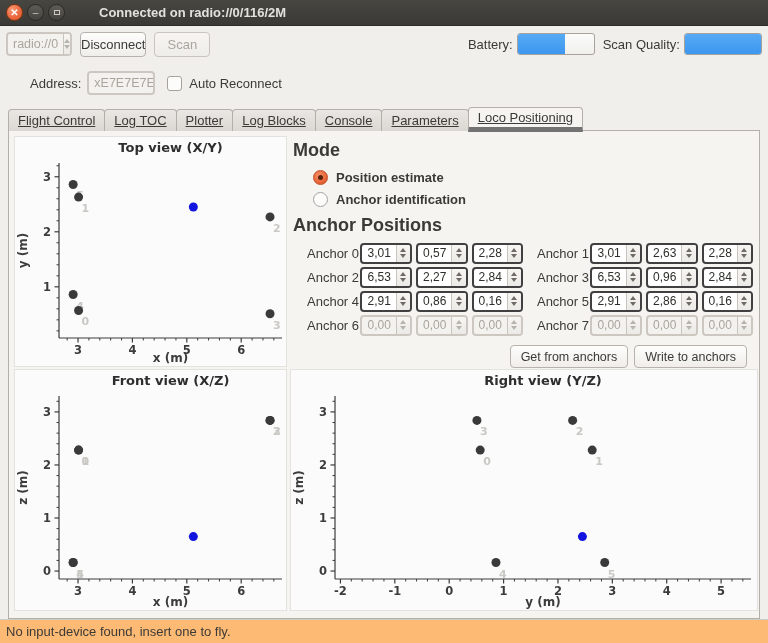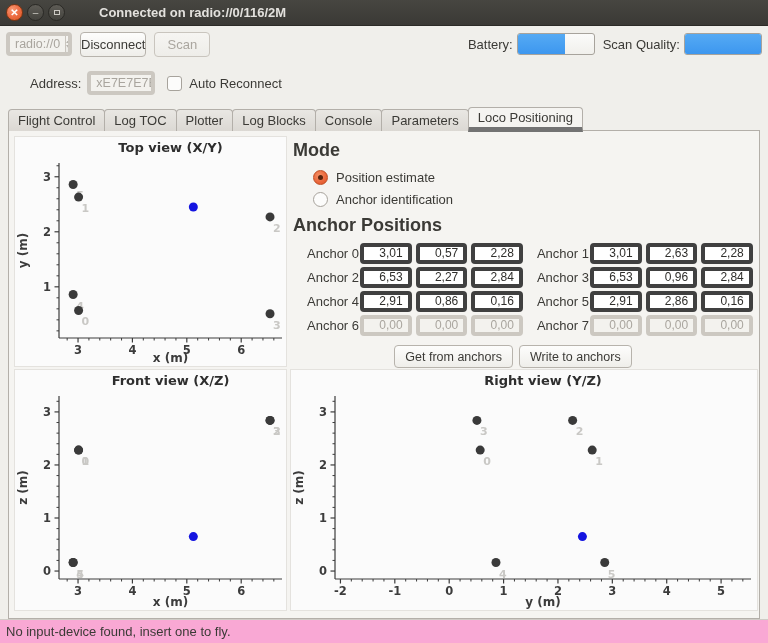--- a/index.html
+++ b/index.html
@@ -30,21 +30,21 @@
     position:absolute; top:26px; left:0; width:768px; height:36px;
     display:flex; align-items:center; padding:0 6px;
   }
   .btn {
     height:25px; padding:0 0; border:1px solid #b7b3ac; border-radius:4px;
     background:linear-gradient(#fdfdfc,#efeeea); color:#3b3a36; font-size:13px;
     display:inline-flex; align-items:center; justify-content:center;
   }
   .btn.disabled { color:#aaa69f; background:linear-gradient(#f6f5f2,#eeede9); border-color:#c9c5be; }
   .spin {
-    height:24px; border:4px solid #404040; border-radius:4px; background:#fff;
+    height:24px; border:2px solid #404040; border-radius:4px; background:#fff;
     display:inline-flex; align-items:stretch; overflow:hidden; font-size:12.5px;
   }
   .spin .spin-val { flex:1; display:flex; align-items:center; padding:0 5px; color:#2f2e2b; }
   .spin .spin-btns {
     width:15px; border-left:1px solid #c9c5be; background:linear-gradient(#f6f5f2,#ebeae6);
     display:flex; flex-direction:column; align-items:center; justify-content:center; gap:2px;
   }
   .arr-up { width:0; height:0; border-left:3px solid transparent; border-right:3px solid transparent; border-bottom:4px solid #6f6c66; }
   .arr-dn { width:0; height:0; border-left:3px solid transparent; border-right:3px solid transparent; border-top:4px solid #6f6c66; }
   .spin.disabled { background:#f3f2ee; border-color:#ccc8c1; }
@@ -58,21 +58,21 @@
     background:linear-gradient(#fbfbfa,#f1f0ec); overflow:hidden; position:relative;
   }
   .progress .fill { position:absolute; left:0; top:0; bottom:0; background:linear-gradient(#55aaf4,#3d97ef); }
   
   .connectbar {
     position:absolute; top:66px; left:0; width:768px; height:34px;
     display:flex; align-items:center; padding-left:30px;
   }
   .checkbox { width:15px; height:15px; border:1px solid #a7a39c; border-radius:3px; background:#fcfcfb; margin-left:12px; }
   
-  .tabbar { position:absolute; top:106px; left:8px; height:25px; display:flex; align-items:flex-end; z-index:3; }
+  .tabbar { position:absolute; top:106px; left:8px; height:25px; display:flex; align-items:flex-end; z-index:3;text-decoration:underline; }
   .tab {
     height:22px; padding:0 9px; display:flex; align-items:center;
     background:linear-gradient(#e9e7e3,#dbd8d3); border:1px solid #b3afa9; border-bottom:none;
     border-top-left-radius:4px; border-top-right-radius:4px; margin-right:-1px;
     font-size:13px; color:#3b3a36; white-space:nowrap;
   }
   .tab.active {
     height:25px; background:#f5f4f1; position:relative; z-index:4; margin-bottom:-1px;
     border-bottom:5px solid #737373;
   }
@@ -84,31 +84,31 @@
   .plotpanel { position:absolute; background:#fbfbfb; border:1px solid #e4e2de; }
   #plot-top   { left:5px;   top:5px;   width:273px; height:231px; }
   #plot-front { left:5px;   top:238px; width:273px; height:242px; }
   #plot-right { left:281px; top:238px; width:468px; height:242px; }
   .modepanel { position:absolute; left:282px; top:4px; width:466px; height:230px; }
   .group-heading { font-weight:bold; font-size:18px; color:#3b3a36; margin:5px 0 5px 2px; }
   .radio-row { display:flex; align-items:center; height:22px; margin-left:22px; }
   .radio { width:15px; height:15px; border-radius:50%; background:#fcfcfb; border:1px solid #a7a39c; position:relative; }
   .radio.selected { background:radial-gradient(circle at 40% 35%, #f49064, #e9653a 60%, #dd5326); border:1px solid #bf4d22; }
   .radio.selected::after { content:""; position:absolute; left:4px; top:4px; width:5px; height:5px; border-radius:50%; background:#58230d; }
-  .radio-label { margin-left:8px; }
+  .radio-label { margin-left:8px;font-weight:bold; }
   .anchor-row { display:flex; align-items:center; height:24px; margin-left:16px; }
   .anchor-label { width:54px; }
-  .anchor-row .spin { width:52px; height:21px; margin-right:4px; font-size:12px;padding-left:10px; }
+  .anchor-row .spin { width:52px; height:21px; margin-right:4px; font-size:12px; }
   .anchor-row .half-gap { width:10px; }
-  .anchor-btn-row { display:flex; justify-content:center; gap:6px; margin-top:8px; margin-right:22px; }
+  .anchor-btn-row { display:flex; justify-content:flex-end; gap:6px; margin-top:8px; margin-right:10px; }
   .anchor-btn-row .btn { height:23px; font-size:12.5px; padding:0 10px; }
   
   .statusbar {
     position:absolute; left:0; bottom:0; width:768px; height:24px;
-    border-top:1px solid #cfccc6; background:#f9a8d4;
+    border-top:1px solid #cfccc6; background:#fdba74;
     display:flex; align-items:center; padding-left:6px; font-size:13px; color:#3b3a36;
   }
   svg text { font-family:"DejaVu Sans", sans-serif; }
 </style>
 </head>
 <body>
 
 <div class="window">
 
   <div class="titlebar">

